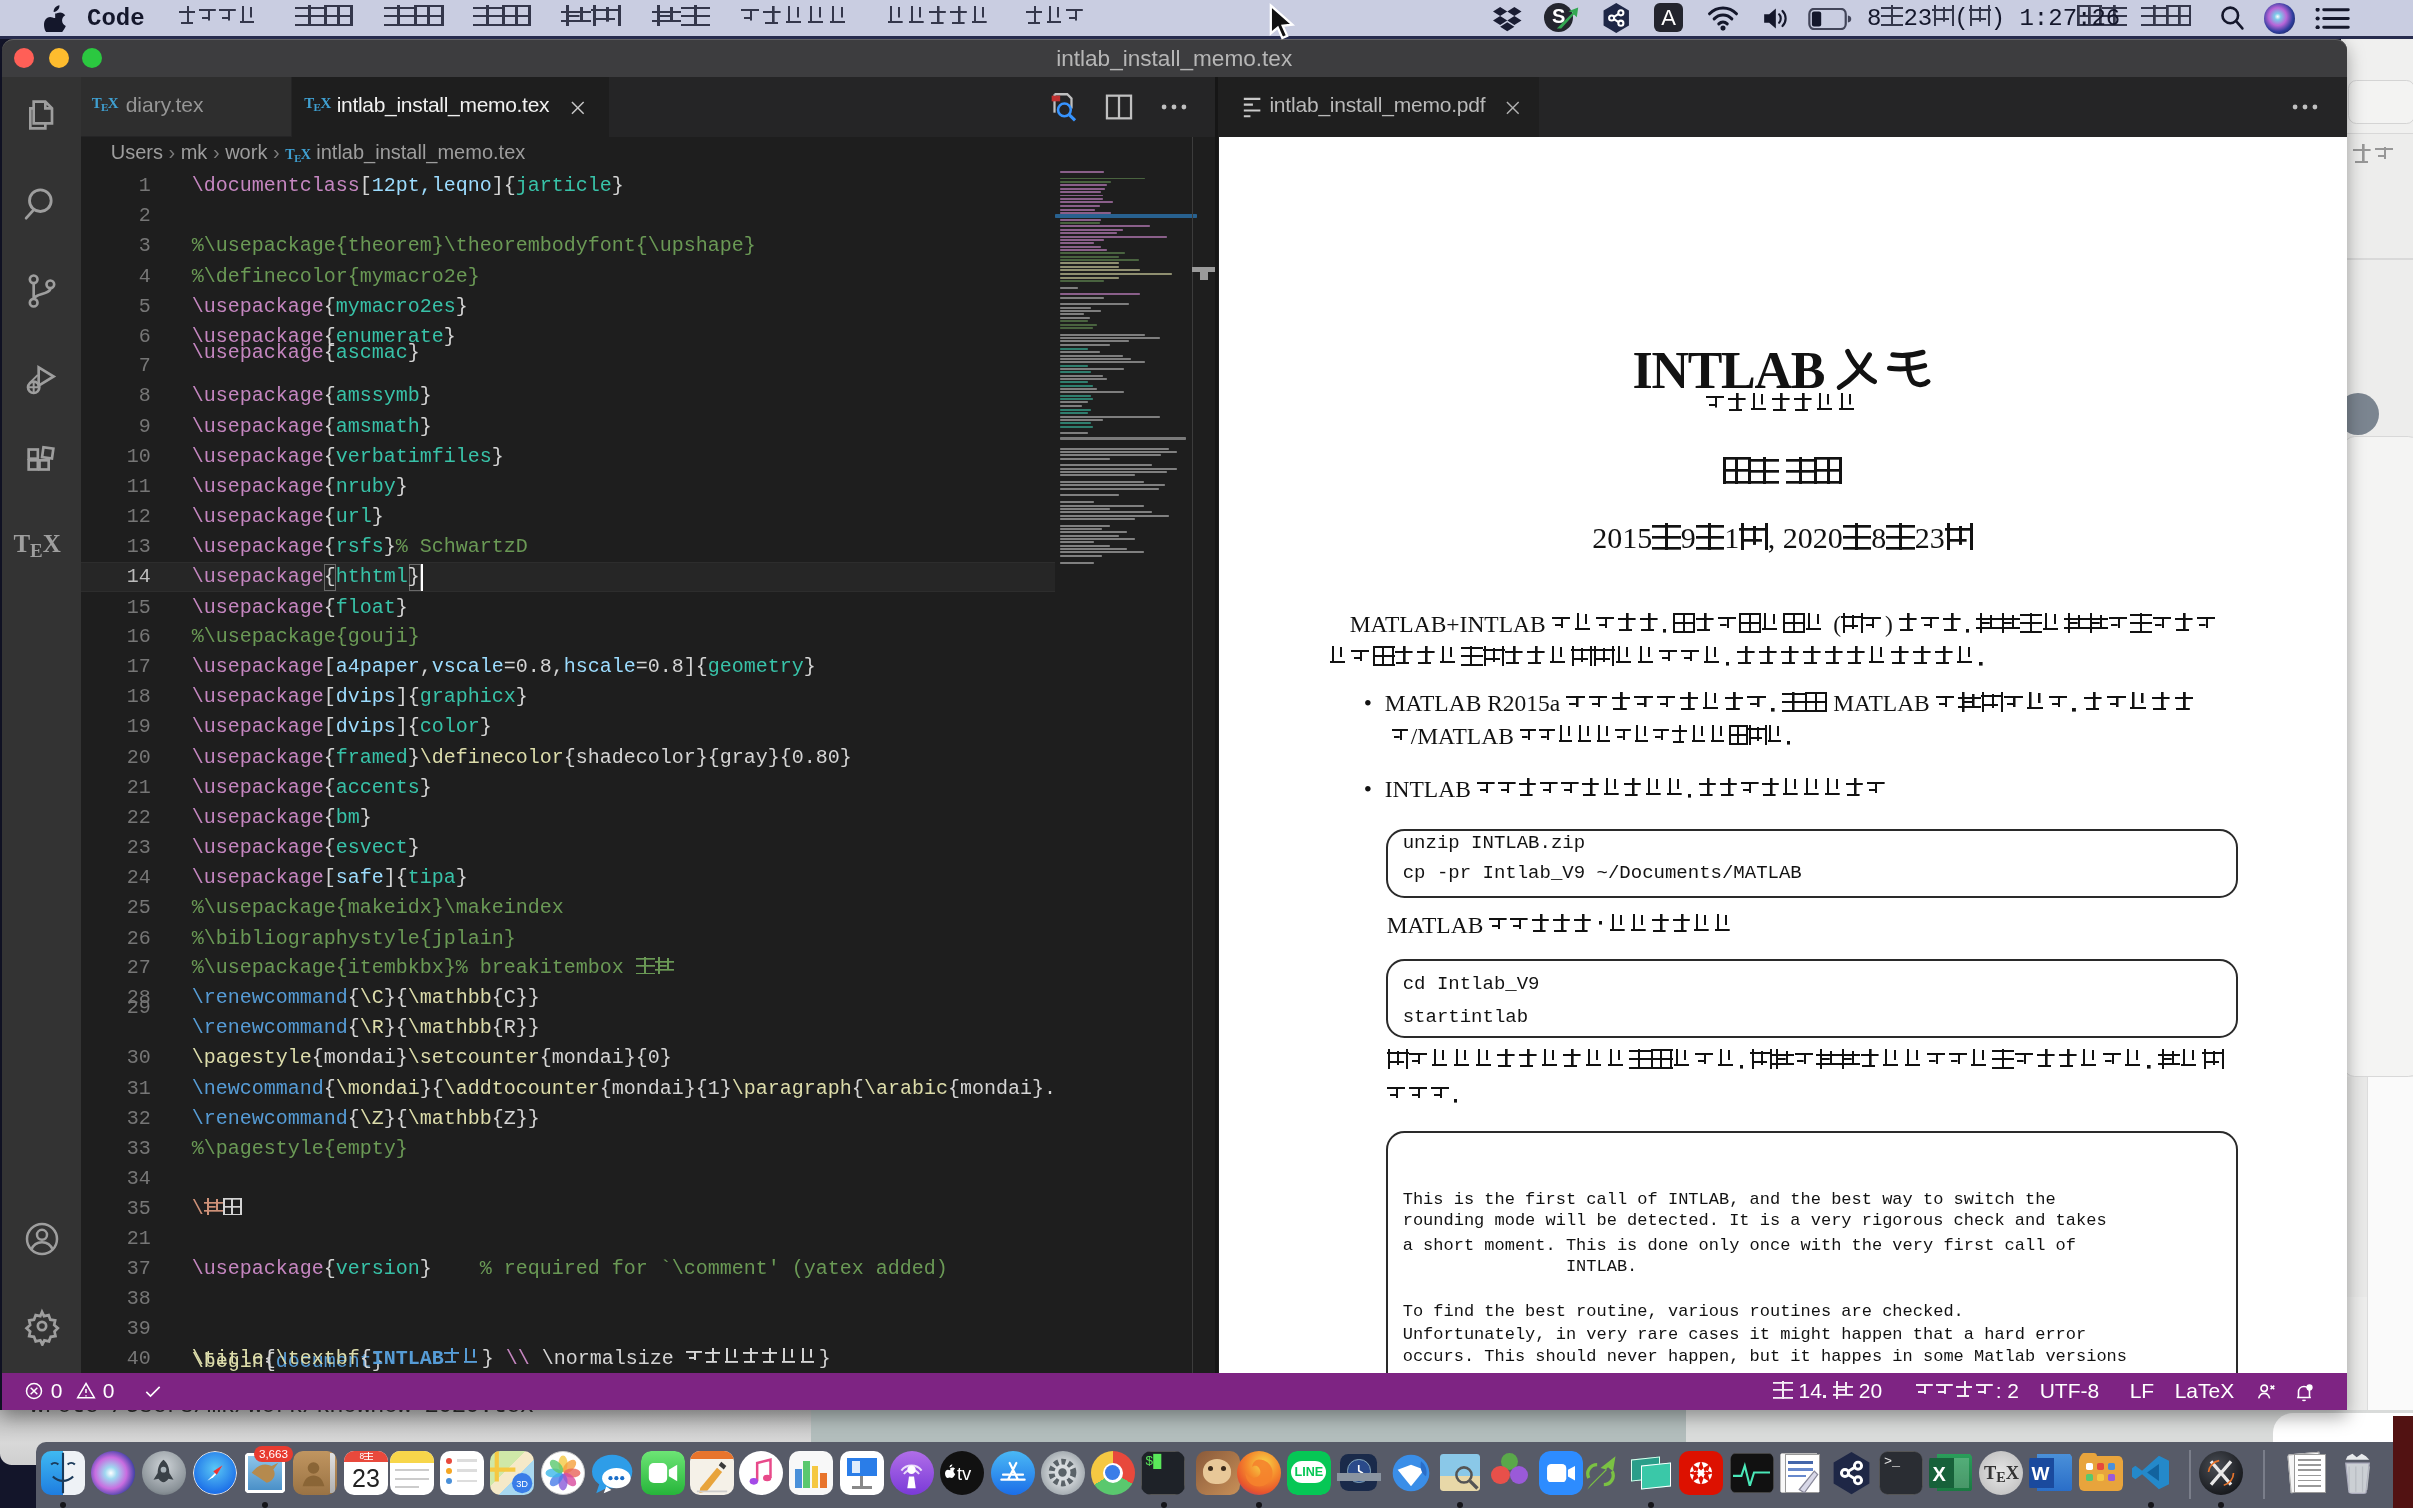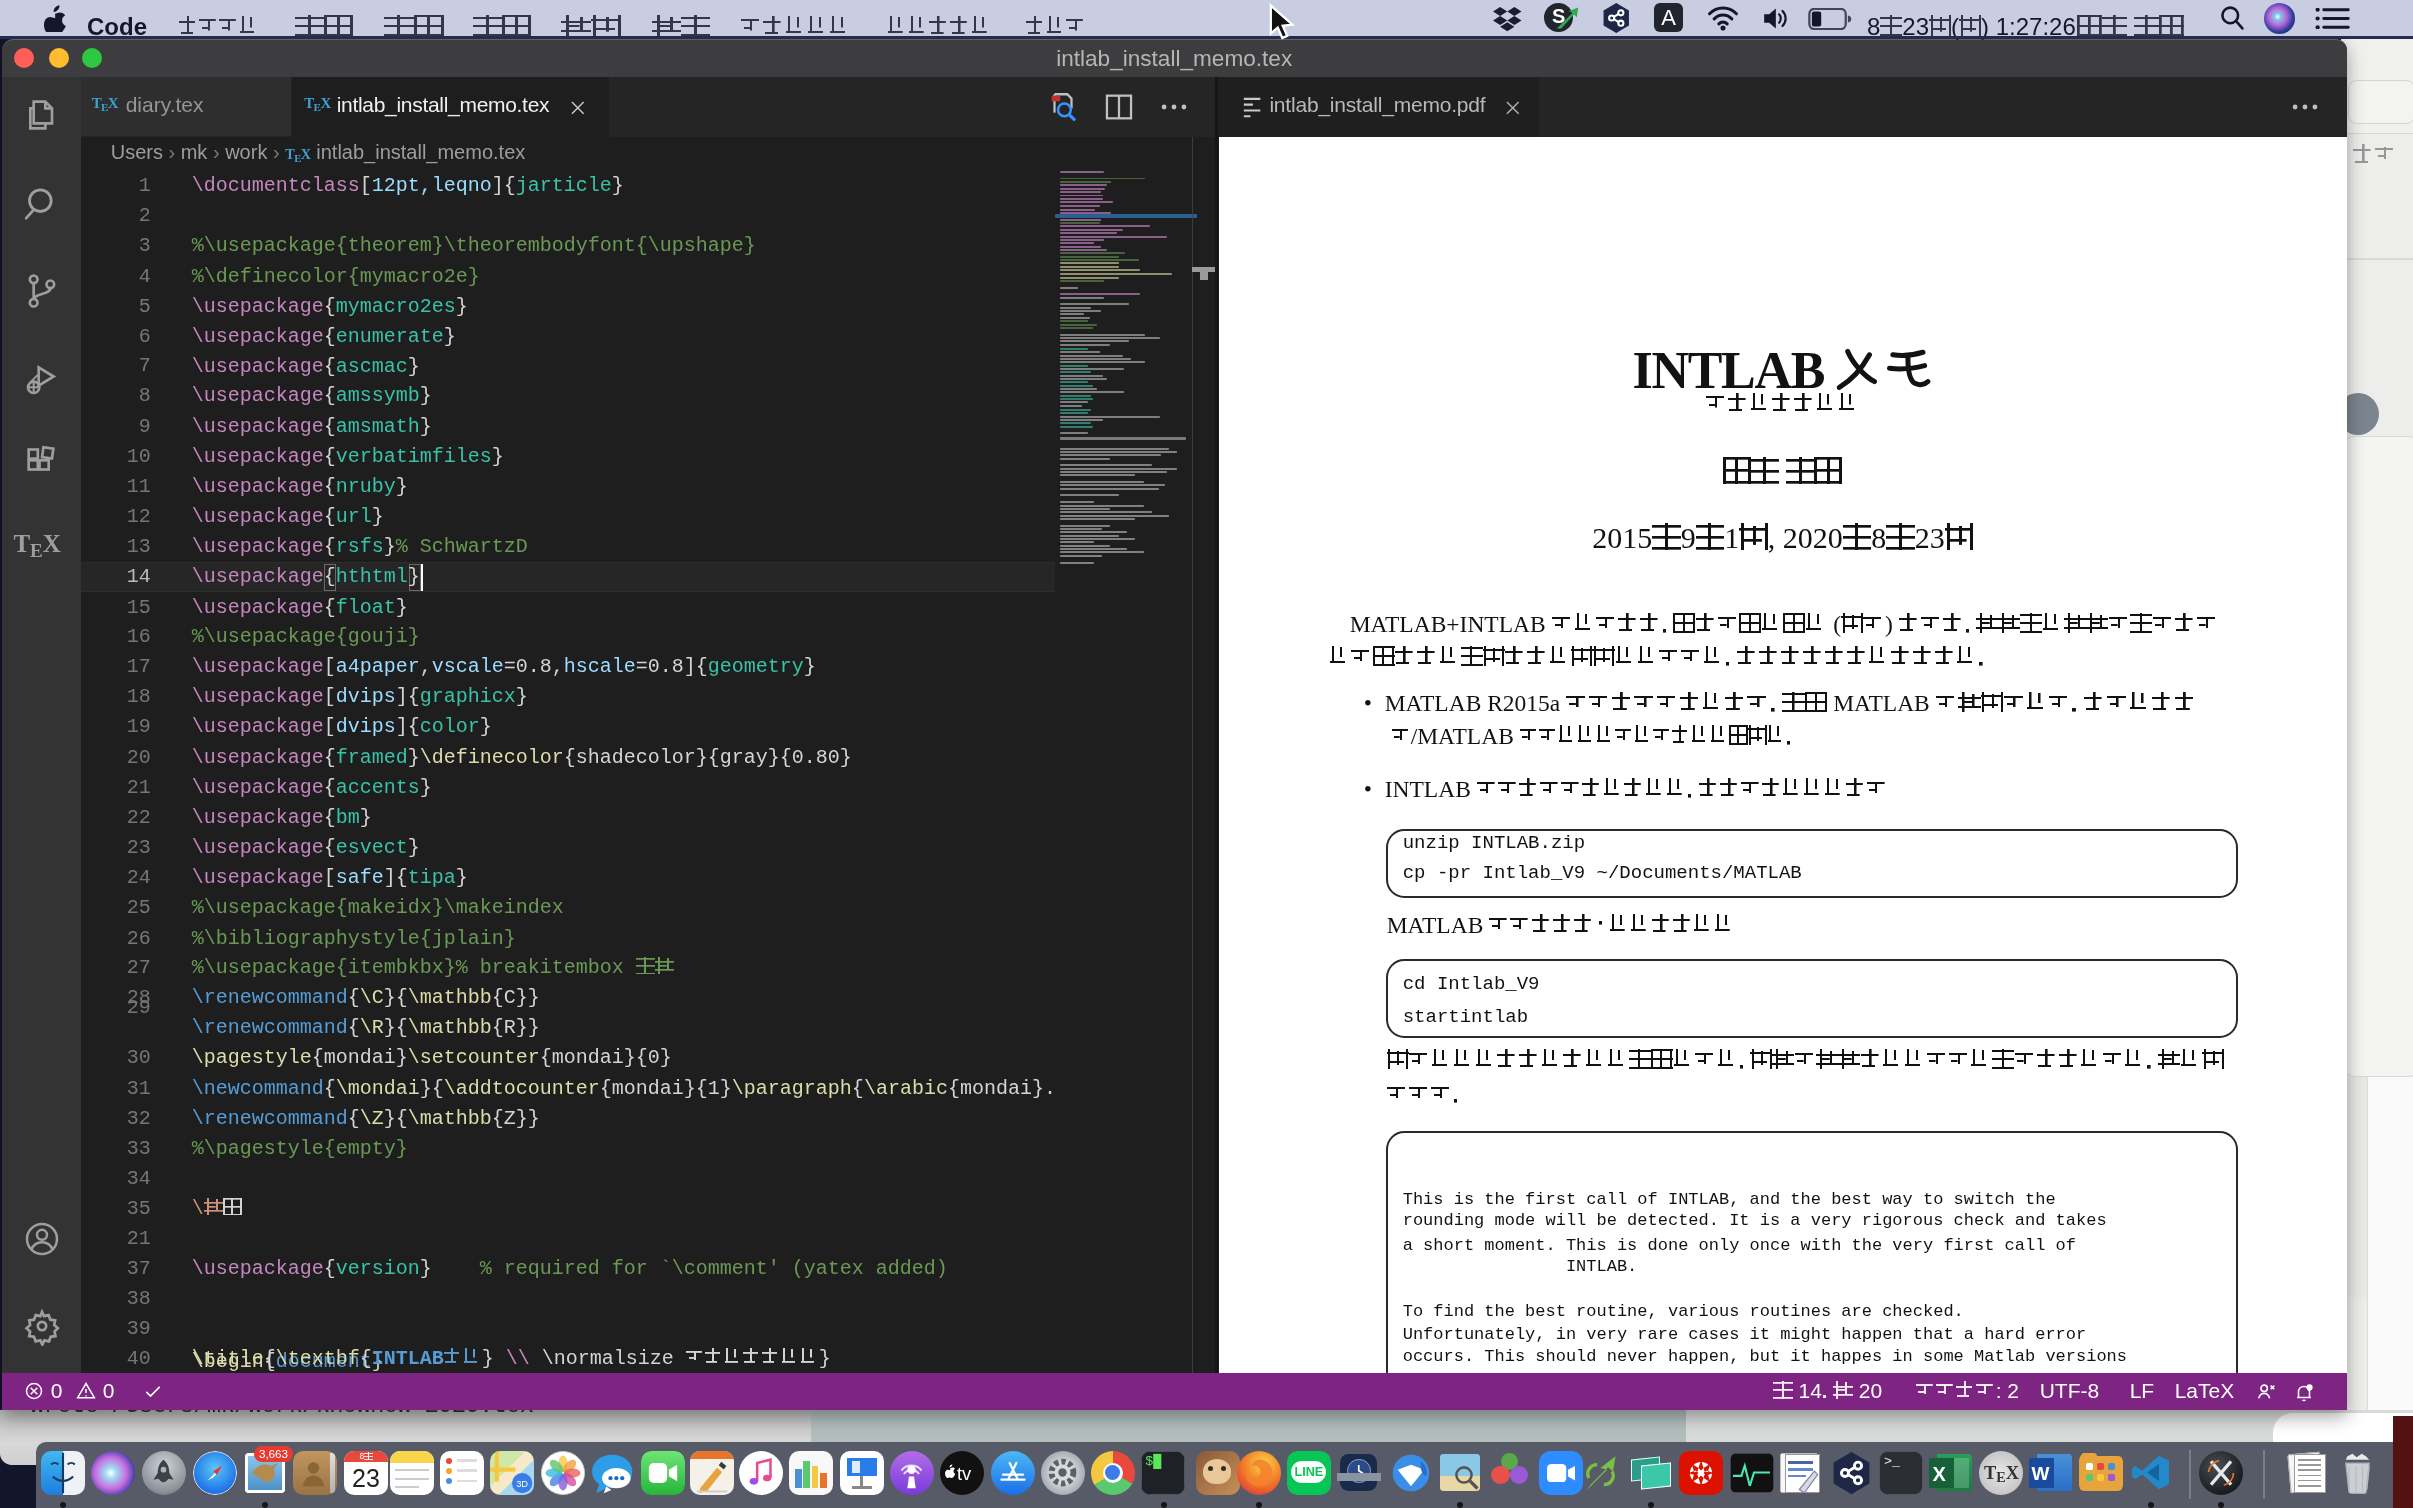--- a/index.html
+++ b/index.html
@@ -11,21 +11,21 @@
 .k3{background:linear-gradient(currentColor,currentColor) 0 0/11% 100% no-repeat,linear-gradient(currentColor,currentColor) 100% 0/11% 100% no-repeat,linear-gradient(currentColor,currentColor) 50% 0/11% 100% no-repeat,linear-gradient(currentColor,currentColor) 0 0/100% 10% no-repeat,linear-gradient(currentColor,currentColor) 0 50%/100% 10% no-repeat,linear-gradient(currentColor,currentColor) 0 100%/100% 10% no-repeat;}
 .k4{background:linear-gradient(currentColor,currentColor) 20% 0/11% 100% no-repeat,linear-gradient(currentColor,currentColor) 0 30%/100% 10% no-repeat,linear-gradient(currentColor,currentColor) 70% 30%/11% 70% no-repeat,linear-gradient(currentColor,currentColor) 0 78%/100% 10% no-repeat,linear-gradient(currentColor,currentColor) 40% 50%/35% 10% no-repeat;}
 .h1{background:linear-gradient(currentColor,currentColor) 45% 8%/12% 80% no-repeat,linear-gradient(currentColor,currentColor) 10% 30%/80% 11% no-repeat,linear-gradient(currentColor,currentColor) 20% 88%/60% 11% no-repeat;}
 .h2{background:linear-gradient(currentColor,currentColor) 15% 12%/11% 76% no-repeat,linear-gradient(currentColor,currentColor) 15% 85%/70% 11% no-repeat,linear-gradient(currentColor,currentColor) 60% 15%/11% 50% no-repeat;}
 .h3{background:linear-gradient(currentColor,currentColor) 8% 22%/84% 11% no-repeat,linear-gradient(currentColor,currentColor) 48% 40%/11% 55% no-repeat,linear-gradient(currentColor,currentColor) 20% 60%/30% 11% no-repeat;}
 .jq{background:linear-gradient(currentColor,currentColor) 12% 95%/30% 18% no-repeat;}
 .jq2{background:linear-gradient(currentColor,currentColor) 40% 45%/22% 18% no-repeat;}
 #menubar .jp{opacity:.82;}
 #statusbar .jp{opacity:.92;}
 #menubar{left:0;top:0;width:2413px;height:36px;background:#c9cde1;color:#14172b;font-size:24px;}
-#menubar .mi{position:absolute;top:13px;white-space:nowrap;}
+#menubar .mi{position:absolute;top:5px;white-space:nowrap;font-family:Liberation Mono, monospace;}
 #menusep{left:0;top:36px;width:2413px;height:3.4px;background:#272c4e;}
 #bgr{left:2341px;top:39px;width:72px;height:1425px;background:#ededec;}
 #win{left:1.7px;top:39px;width:2345px;height:1371px;background:#1e1e1e;border-radius:11.7px 11.7px 0 0;box-shadow:0 6.7px 18.4px rgba(0,0,0,.35);}
 #titlebar{left:0;top:0;width:2345px;height:38px;background:#3d3d3f;border-radius:11.7px 11.7px 0 0;border-top:1.7px solid #646466;box-sizing:border-box;}
 .tl{position:absolute;top:8.4px;width:20px;height:20px;border-radius:50%;}
 #titletext{width:100%;text-align:center;top:5.9px;color:#b6b6b6;font-size:22.6px;position:absolute;}
 #activitybar{left:0;top:38px;width:79px;height:1296px;background:#333333;}
 #tabs1{left:79px;top:38px;width:1135px;height:60px;background:#252526;}
 #tabs2{left:1215px;top:38px;width:1130px;height:60px;background:#252526;}
 #crumbs{left:79px;top:98px;width:1135px;height:34px;background:#1e1e1e;color:#9d9d9d;font-size:20px;}
@@ -194,21 +194,21 @@
       <div class="ln" style="top:30px;color:#767676;">2</div>
       <div class="ln" style="top:60px;color:#767676;">3</div>
       <div class="code" style="top:60px;"><span class="grn">%\usepackage{theorem}\theorembodyfont{\upshape}</span></div>
       <div class="ln" style="top:91px;color:#767676;">4</div>
       <div class="code" style="top:91px;"><span class="grn">%\definecolor{mymacro2e}</span></div>
       <div class="ln" style="top:121px;color:#767676;">5</div>
       <div class="code" style="top:121px;"><span class="pink">\usepackage</span><span class="wht">{</span><span class="teal">mymacro2es</span><span class="wht">}</span></div>
       <div class="ln" style="top:151px;color:#767676;">6</div>
       <div class="code" style="top:151px;"><span class="pink">\usepackage</span><span class="wht">{</span><span class="teal">enumerate</span><span class="wht">}</span></div>
       <div class="ln" style="top:180px;color:#767676;">7</div>
-      <div class="code" style="top:181px;"><span class="pink">\usepackage</span><span class="wht">{</span><span class="teal">ascmac</span><span class="wht">}</span></div>
+      <div class="code" style="top:167px;"><span class="pink">\usepackage</span><span class="wht">{</span><span class="teal">ascmac</span><span class="wht">}</span></div>
       <div class="ln" style="top:210px;color:#767676;">8</div>
       <div class="code" style="top:210px;"><span class="pink">\usepackage</span><span class="wht">{</span><span class="teal">amssymb</span><span class="wht">}</span></div>
       <div class="ln" style="top:241px;color:#767676;">9</div>
       <div class="code" style="top:241px;"><span class="pink">\usepackage</span><span class="wht">{</span><span class="teal">amsmath</span><span class="wht">}</span></div>
       <div class="ln" style="top:271px;color:#767676;">10</div>
       <div class="code" style="top:271px;"><span class="pink">\usepackage</span><span class="wht">{</span><span class="teal">verbatimfiles</span><span class="wht">}</span></div>
       <div class="ln" style="top:301px;color:#767676;">11</div>
       <div class="code" style="top:301px;"><span class="pink">\usepackage</span><span class="wht">{</span><span class="teal">nruby</span><span class="wht">}</span></div>
       <div class="ln" style="top:331px;color:#767676;">12</div>
       <div class="code" style="top:331px;"><span class="pink">\usepackage</span><span class="wht">{</span><span class="teal">url</span><span class="wht">}</span></div>

